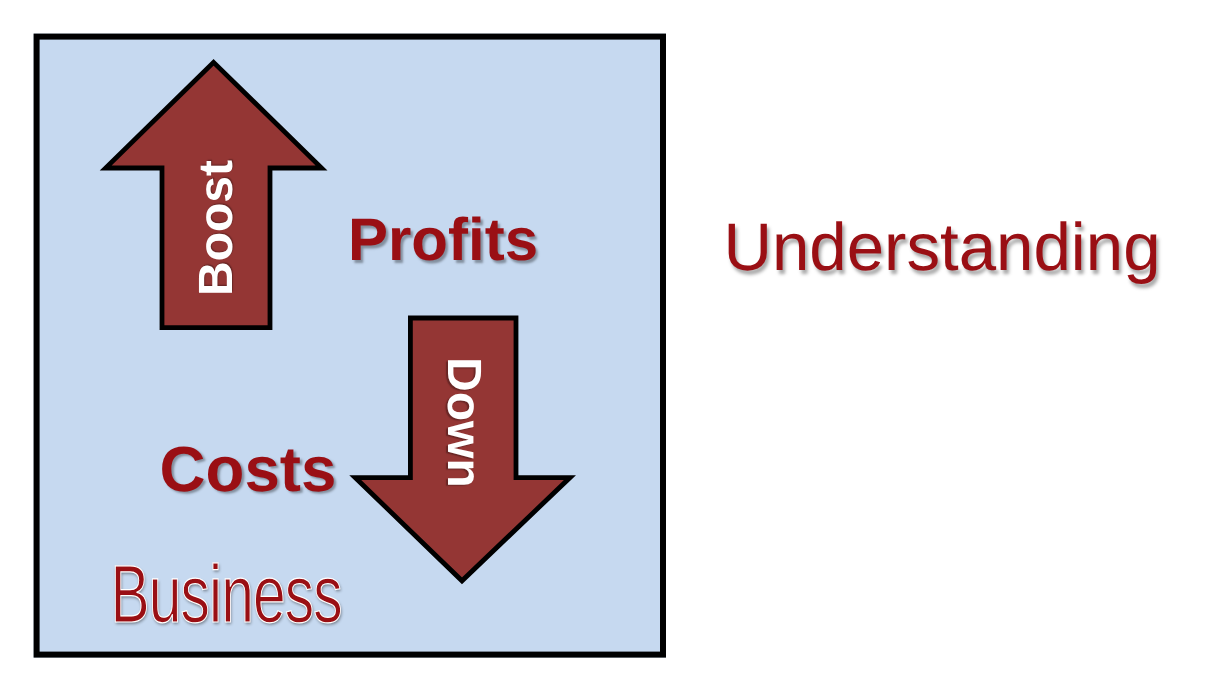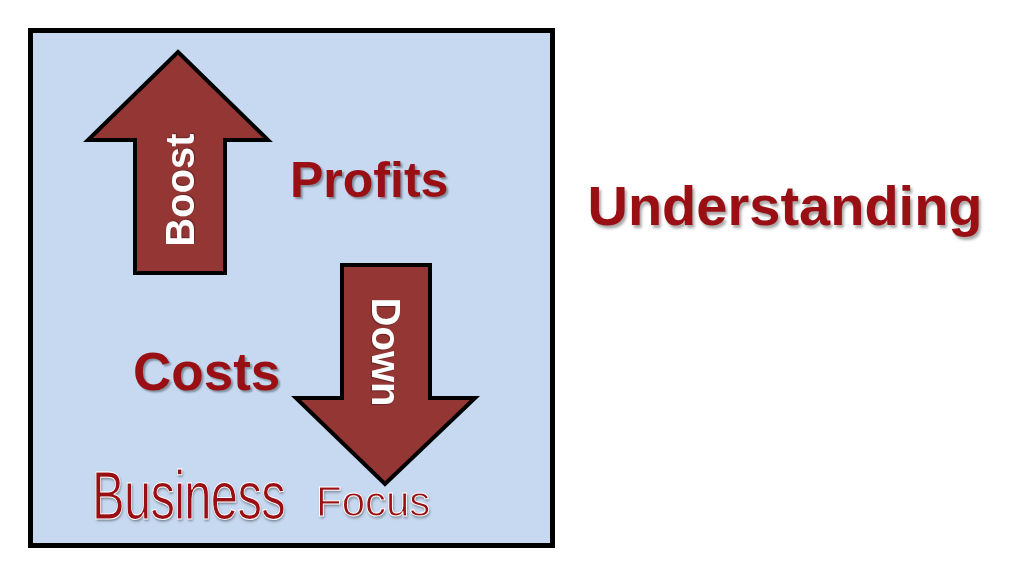--- a/index.html
+++ b/index.html
@@ -2,25 +2,25 @@
 <html><head>
 <meta charset="utf-8">
 <style>
   html, body { margin:0; padding:0; }
   body { width:1024px; height:576px; background:#ffffff; position:relative; overflow:hidden;
          font-family:"Liberation Sans", sans-serif; }
   .box { position:absolute; left:28px; top:28px; width:517px; height:510px;
          background:#c6d9f0; border:5px solid #000; box-sizing:content-box; }
   .arrows { position:absolute; left:0; top:0; }
   .word { position:absolute; color:#9a0f14; font-weight:bold; white-space:nowrap;
-          text-shadow: 2px 2px 2px rgba(0,0,0,0.35); }
+          text-shadow: 2px 2px 2px rgba(0,0,0,0.35); margin-top: 20px; }
   .arrow-label { position:absolute; color:#ffffff; font-weight:bold; white-space:nowrap;
                  font-size:40px; line-height:40px; text-shadow:1px 1px 1px rgba(0,0,0,0.3); }
   .title { position:absolute; left:560px; top:168px; width:450px; text-align:center;
-           color:#9a0f14; font-weight:bold; font-size:56px; line-height:76px;
+           color:#9a0f14; font-weight:normal; font-size:56px; line-height:76px;
            text-shadow: 2px 3px 3px rgba(0,0,0,0.35); }
   .title div { white-space:nowrap; }
   .biz { position:absolute; left:92px; top:456px; color:#9a0f14; white-space:nowrap;
          -webkit-text-stroke:1px #ffffff; text-shadow: 1px 2px 3px rgba(0,0,0,0.4); }
   .biz .b1 { font-family:"Liberation Sans Narrow","Liberation Sans", sans-serif; font-size:68px;
              display:inline-block; transform:scaleX(0.72); transform-origin:left bottom; letter-spacing:-1px; }
   .biz .b2 { font-size:42px; position:absolute; left:224px; bottom:8px; }
 </style>
 </head>
 <body>
@@ -39,18 +39,17 @@
 <div class="arrow-label" style="left:180px; top:190px; transform:translate(-50%,-50%) rotate(-90deg);">Boost</div>
 
 <div class="arrow-label" style="left:386px; top:352px; transform:translate(-50%,-50%) rotate(90deg);">Down</div>
 
 <div class="word" style="left:290px; top:150px; font-size:50px; line-height:60px;">Profits</div>
 
 <div class="word" style="left:133px; top:342px; font-size:53px; line-height:60px;">Costs</div>
 
 <div class="biz">
   <span class="b1">Business</span>
-  <span class="b2">Focus</span>
 </div>
 
 <div class="title">
   <div>Understanding</div>
 </div>
 
 </body></html>

